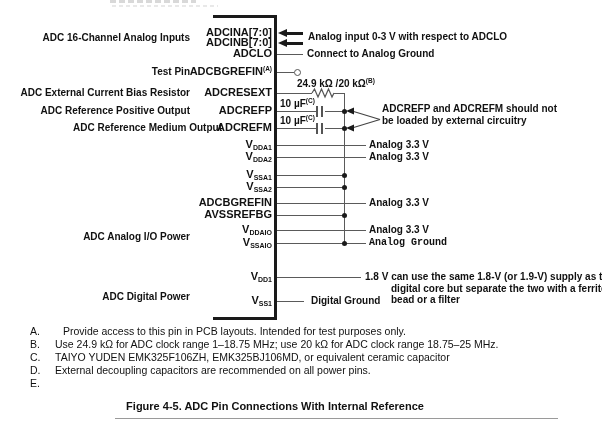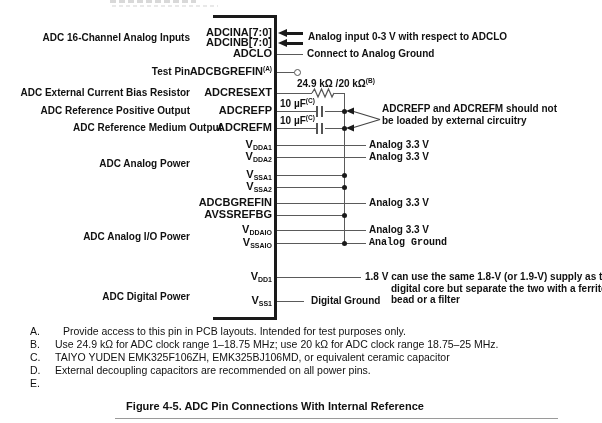--- a/index.html
+++ b/index.html
@@ -36,21 +36,20 @@
 <div class="canvas">
 
   <div class="frag" style="left:110px;top:0;width:86px;height:3px;"></div>
   <div class="frag2" style="left:112px;top:5px;width:106px;height:2px;"></div>
 
   <div class="lbl" style="top:31px;">ADC 16-Channel Analog Inputs</div>
   <div class="lbl" style="top:65px;">Test Pin</div>
   <div class="lbl" style="top:86px;">ADC External Current Bias Resistor</div>
   <div class="lbl" style="top:104px;">ADC Reference Positive Output</div>
   <div class="lbl" style="top:121px;margin-left:32px;">ADC Reference Medium Output</div>
-  <div class="lbl" style="top:157px;">ADC Analog Power</div>
   <div class="lbl" style="top:230px;">ADC Analog I/O Power</div>
   <div class="lbl" style="top:290px;">ADC Digital Power</div>
 
   <div class="chip"></div>
 
   <div class="pin" style="top:26px;"><span>ADCINA[7:0]</span><span class="sub"></span><span class="sup"></span></div>
   <div class="pin" style="top:36px;"><span>ADCINB[7:0]</span><span class="sub"></span><span class="sup"></span></div>
   <div class="pin" style="top:47px;"><span>ADCLO</span><span class="sub"></span><span class="sup"></span></div>
   <div class="pin" style="top:65px;"><span>ADCBGREFIN</span><span class="sub"></span><span class="sup">(A)</span></div>
   <div class="pin" style="top:86px;"><span>ADCRESEXT</span><span class="sub"></span><span class="sup"></span></div>

